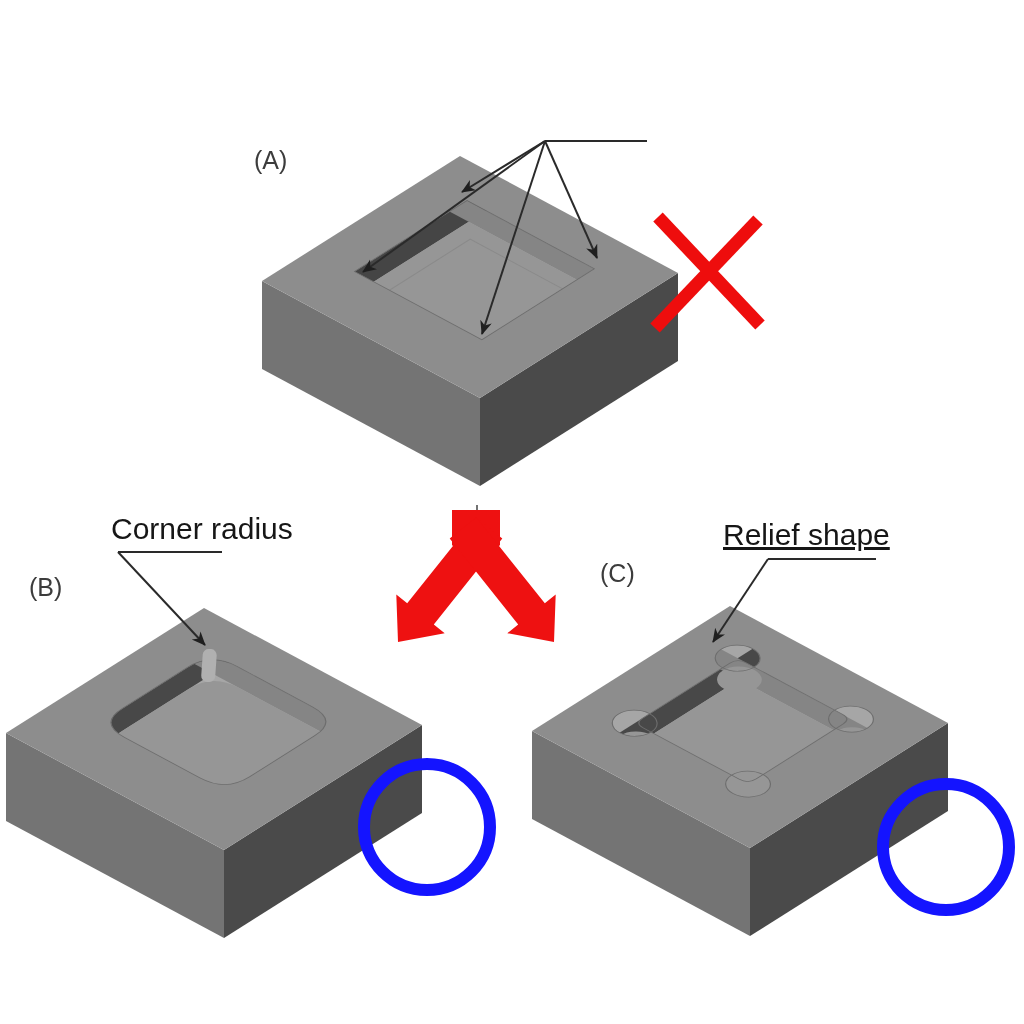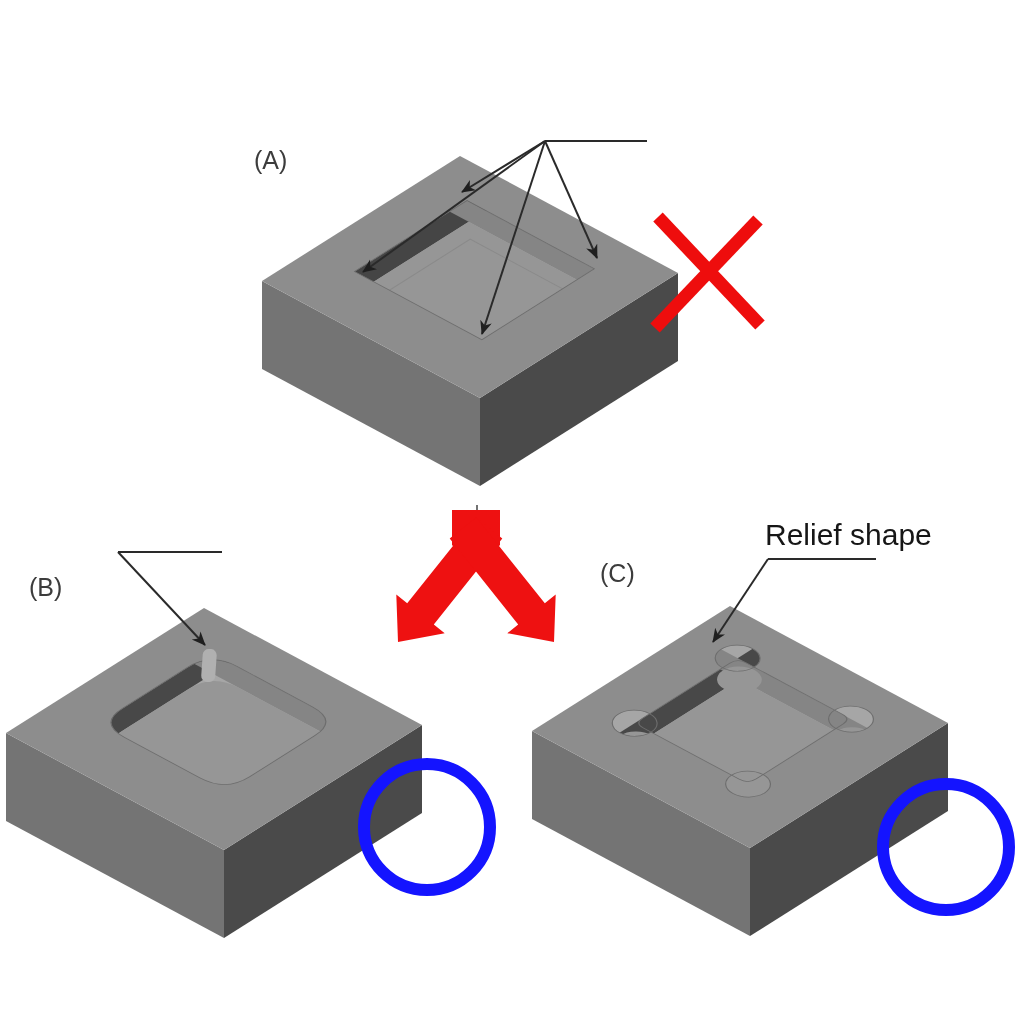--- a/index.html
+++ b/index.html
@@ -121,15 +121,16 @@
   </g>
 
   <circle cx="427" cy="827" r="63" fill="none" stroke-width="12" stroke="#1414ff"></circle>
   <circle cx="946" cy="847" r="63" fill="none" stroke-width="12" stroke="#1414ff"></circle>
 </svg>
 
 <div class="plabel" style="left:254px;top:147px;">(A)</div>
 <div class="plabel" style="left:29px;top:574px;">(B)</div>
 <div class="plabel" style="left:600px;top:560px;">(C)</div>
 
-<div class="ann" style="left:765px;top:518px;">Relief shape</div>
+<div class="ann" style="left:111px;top:512px;">Corner radius</div>
+<div class="ann" style="left:723px;top:518px;text-decoration:underline;">Relief shape</div>
 
 </div>
 
 </body></html>

